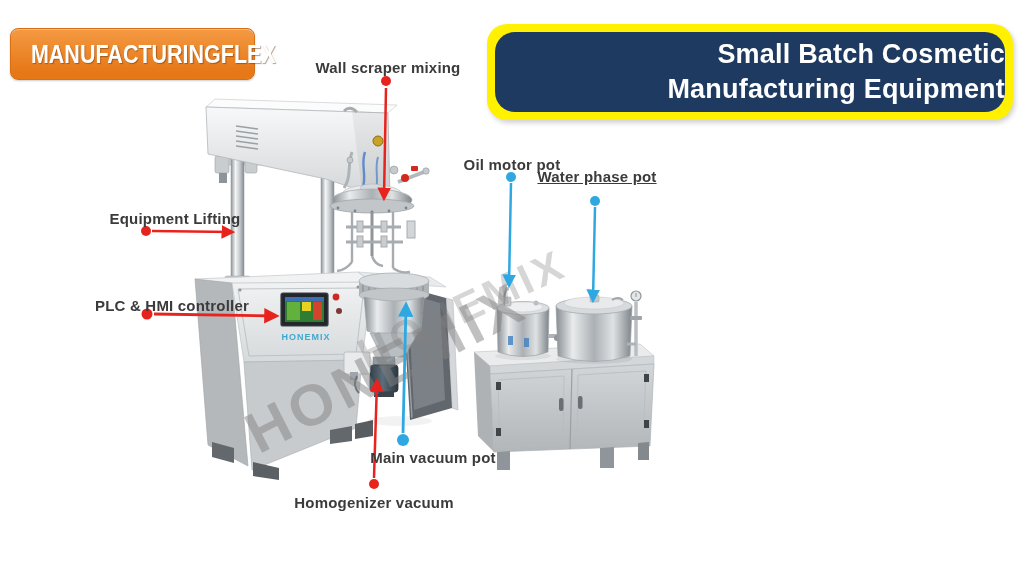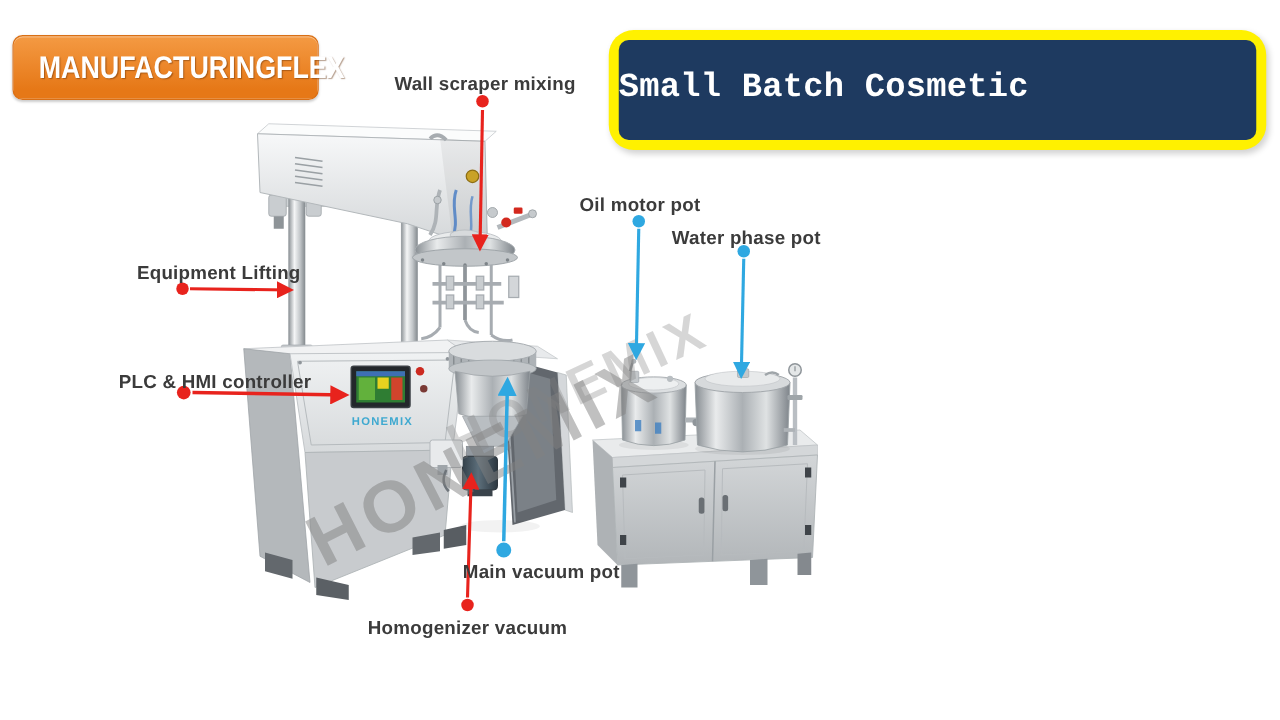--- a/index.html
+++ b/index.html
@@ -21,22 +21,22 @@
     text-shadow:1px 1px 1px rgba(90,40,0,.45);
   }
   .title-box {
     position:absolute; left:487px; top:24px; width:526px; height:96px;
     background:var(--title-border,#FFF100);
     border-radius:20px; padding:8px; box-sizing:border-box;
     box-shadow:2px 3px 5px rgba(0,0,0,.18);
   }
   .title-inner {
     width:100%; height:100%;
-    background:var(--title-bg,#1E3A60); border-radius:8px;
-    display:flex; flex-direction:column; align-items:flex-start; justify-content:center;font-family:Liberation Mono, monospace;
+    background:var(--title-bg,#1E3A60); border-radius:20px;
+    display:flex; flex-direction:column; align-items:flex-end; justify-content:center;
   }
   .title-line {
     color:var(--title-text,#fff); font-size:27px; font-weight:700; line-height:1.3;
     letter-spacing:.2px;
   }
   .label {
     position:absolute; transform:translateX(-50%);
     font-size:15px; font-weight:600; color:var(--label-text,#3B3B3B);
     white-space:nowrap; letter-spacing:.2px;
   }
@@ -306,22 +306,23 @@
   </g>
 </svg>
 
 <div class="logo">
   <span>MANUFACTURINGFLEX</span>
 </div>
 
 <div class="title-box">
   <div class="title-inner">
     <div class="title-line">Small Batch Cosmetic</div>
+    <div class="title-line">Manufacturing Equipment</div>
   </div>
 </div>
 
 <div class="label" style="left:388px; top:59px;text-align:center;">Wall scraper mixing</div>
 <div class="label" style="left:512px; top:156px;">Oil motor pot</div>
-<div class="label" style="left:597px; top:182px;">Water phase pot</div>
+<div class="label" style="left:597px; top:168px;text-decoration:underline;">Water phase pot</div>
 <div class="label" style="left:175px; top:210px;">Equipment Lifting</div>
 <div class="label" style="left:172px; top:297px;">PLC &amp; HMI controller</div>
 <div class="label" style="left:433px; top:449px;">Main vacuum pot</div>
 <div class="label" style="left:374px; top:494px;">Homogenizer vacuum</div>
 
 </body></html>

